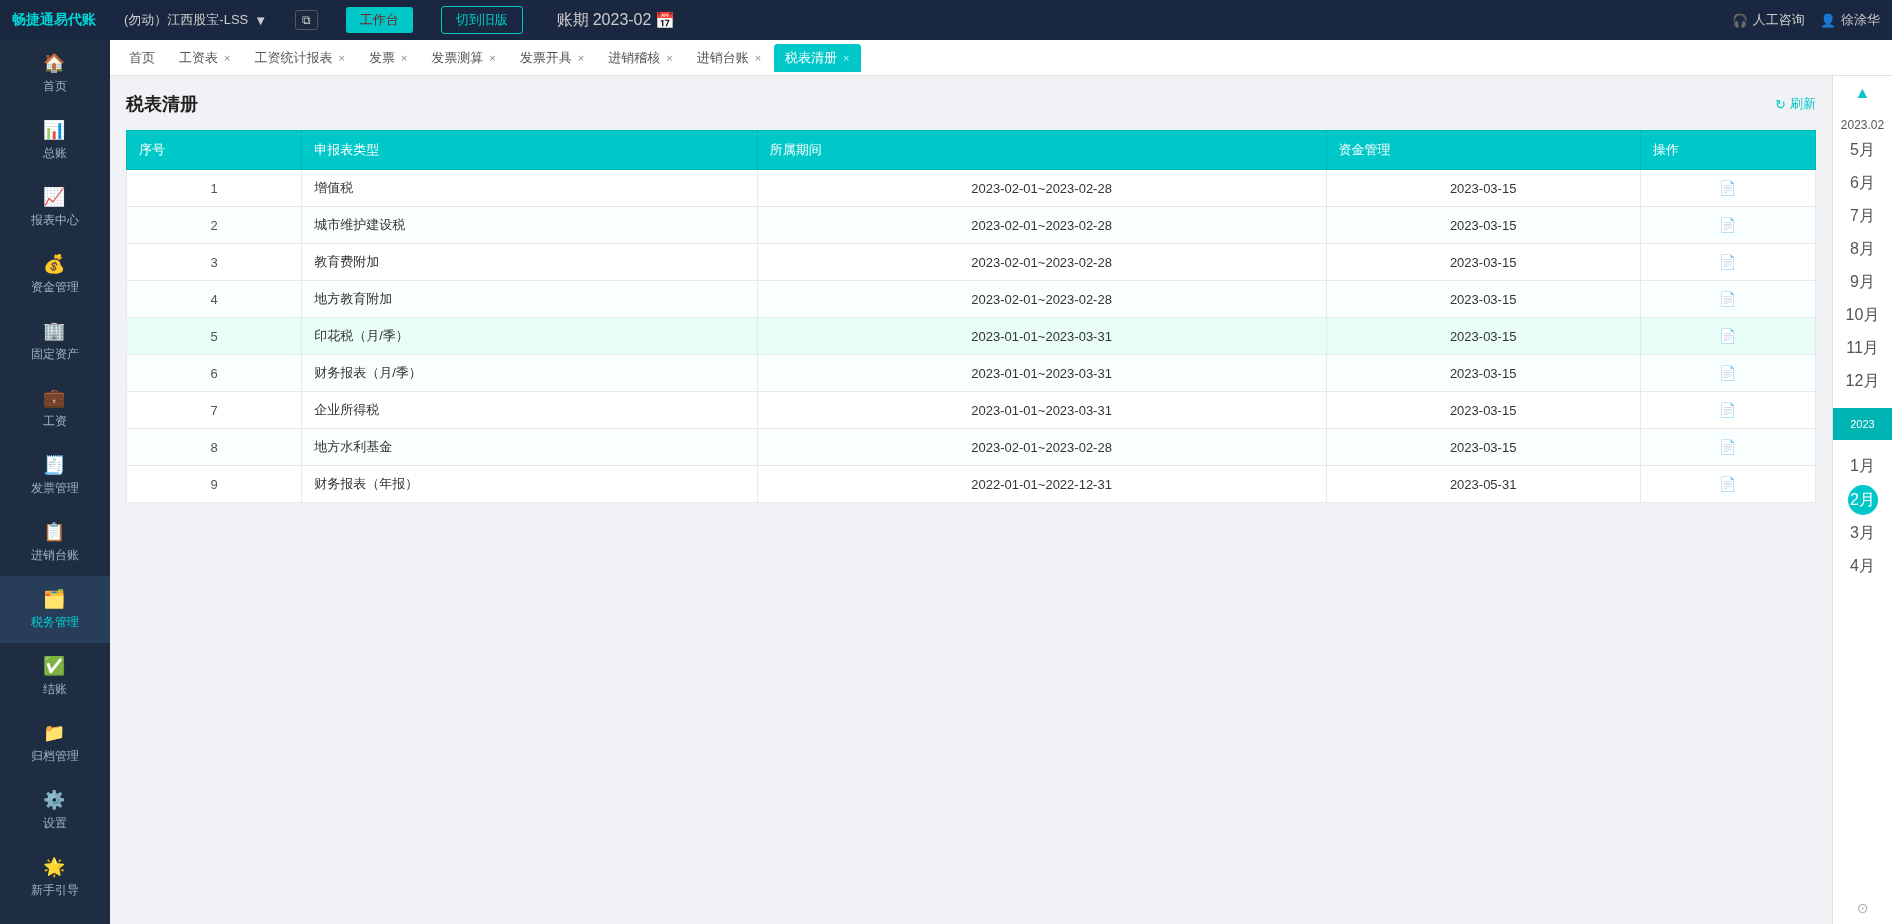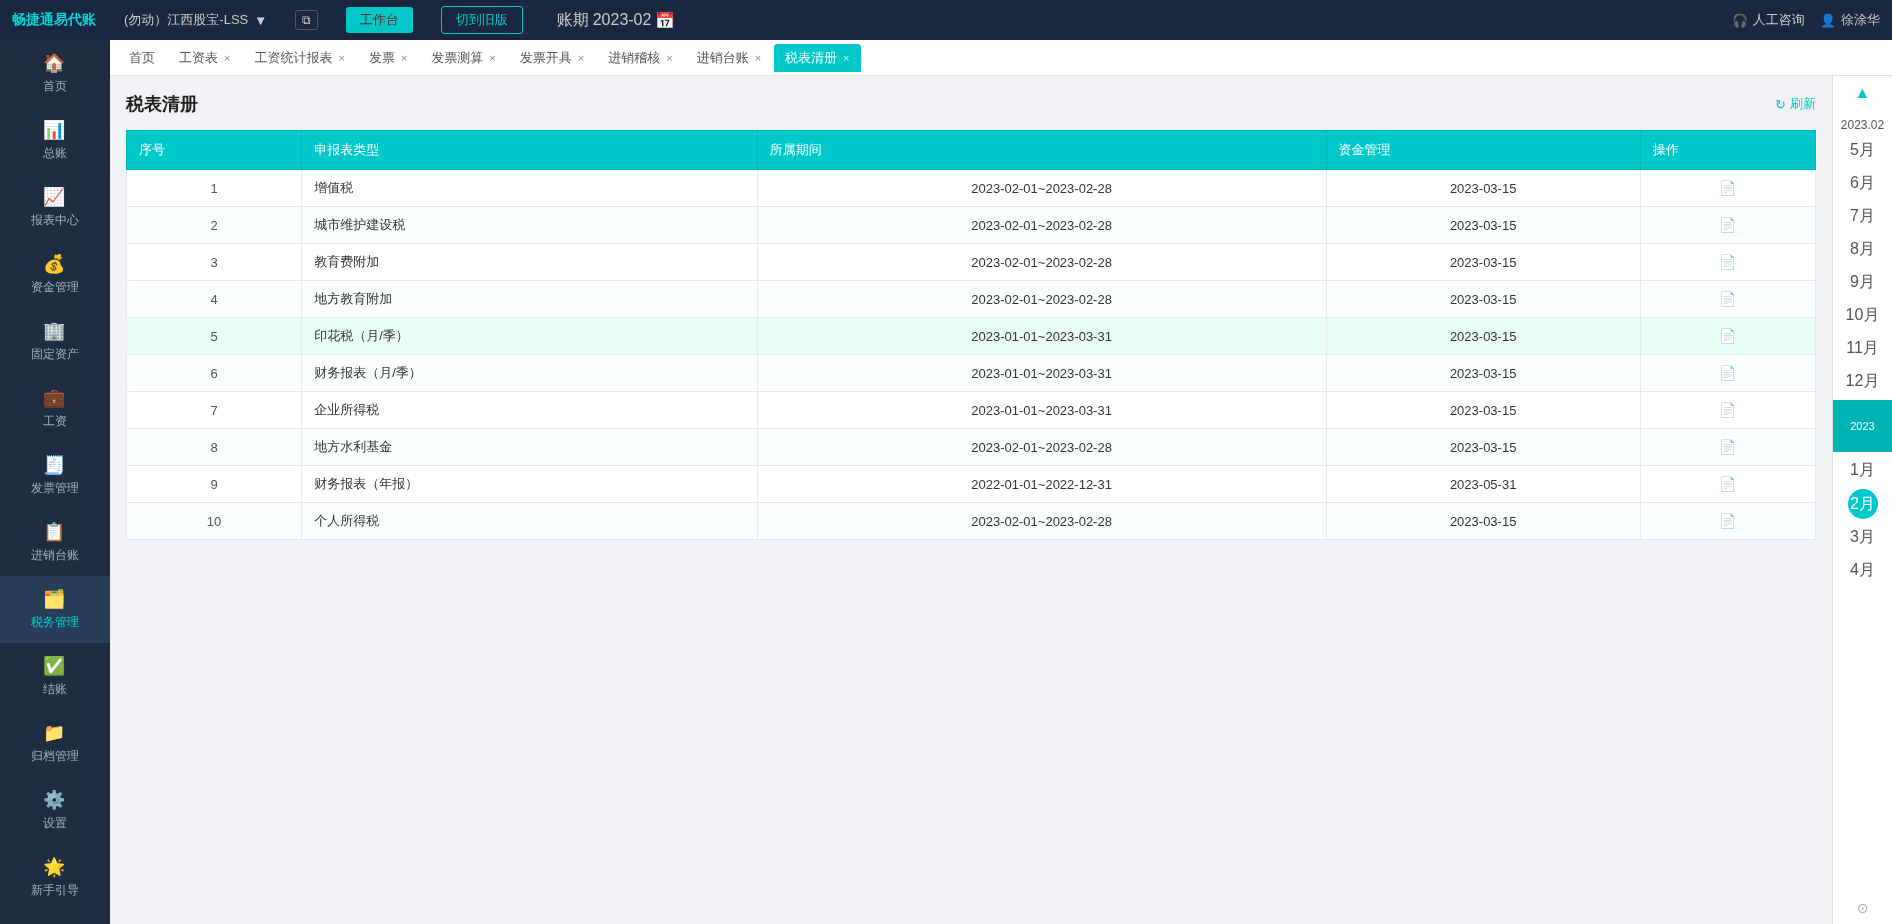--- a/index.html
+++ b/index.html
@@ -271,22 +271,22 @@
       display: flex;
       align-items: center;
       justify-content: center;
       margin: 2px auto;
       padding: 0;
     }
     .month-item.year-marker {
       background: #00b4b4;
       color: #fff;
       font-size: 11px;
-      padding: 20px 4px;
-      margin: 2px 0;
+      padding: 10px 4px;
+      margin: 10px 0;
     }
     .panel-nav-btn {
       color: #00c8c8;
       cursor: pointer;
       font-size: 16px;
       padding: 4px;
       background: none;
       border: none;
     }
     .panel-header-year {
@@ -515,27 +515,20 @@
       <td>2023-03-15</td>
       <td><span class="action-icon">📄</span></td>
     </tr>
               <tr>
       <td>9</td>
       <td class="tax-name">财务报表（年报）</td>
       <td>2022-01-01~2022-12-31</td>
       <td>2023-05-31</td>
       <td><span class="action-icon">📄</span></td>
     </tr>
-              <tr>
-      <td>10</td>
-      <td class="tax-name">个人所得税</td>
-      <td>2023-02-01~2023-02-28</td>
-      <td>2023-03-15</td>
-      <td><span class="action-icon">📄</span></td>
-    </tr>
             </tbody>
         </table>
       </div>
 
       <div class="right-panel">
         <button class="panel-nav-btn">▲</button>
         <div class="panel-header-year">2023.02</div>
         <div class="month-item">5月</div>
         <div class="month-item">6月</div>
         <div class="month-item">7月</div>

